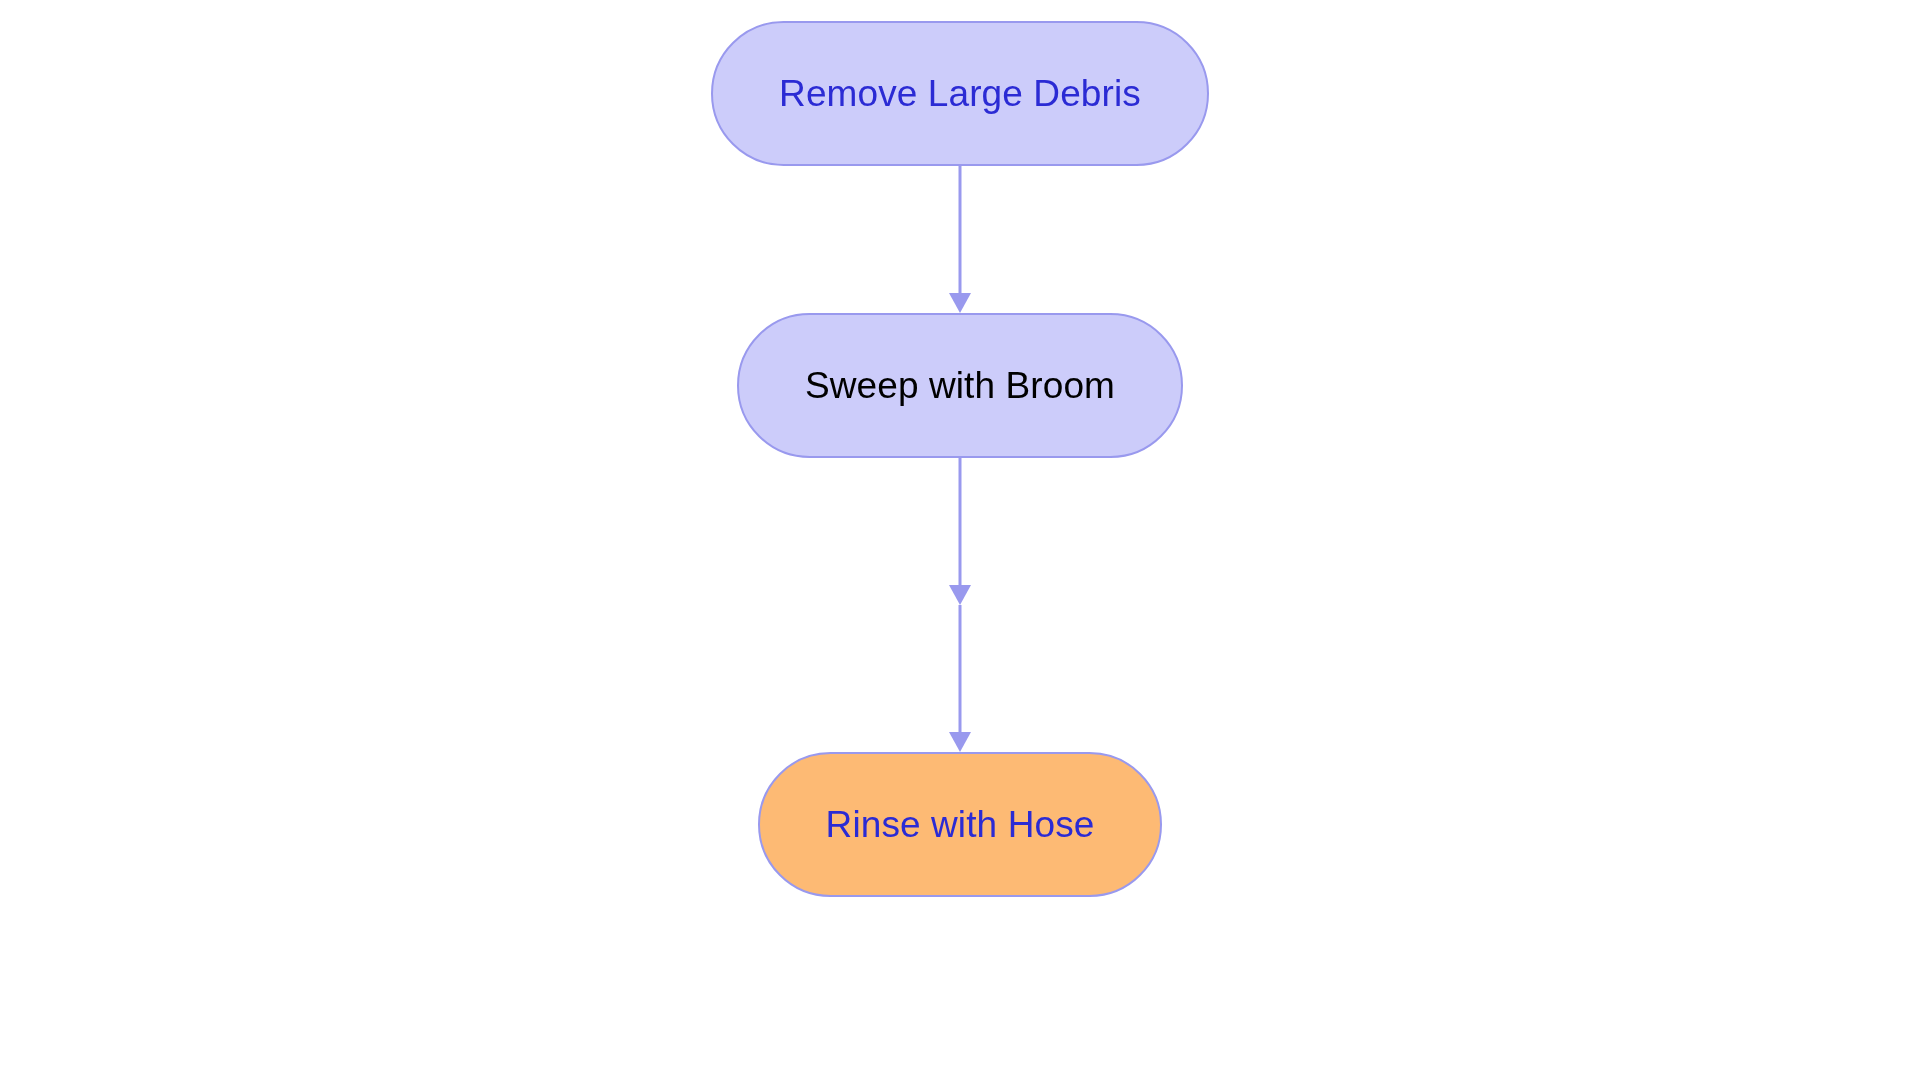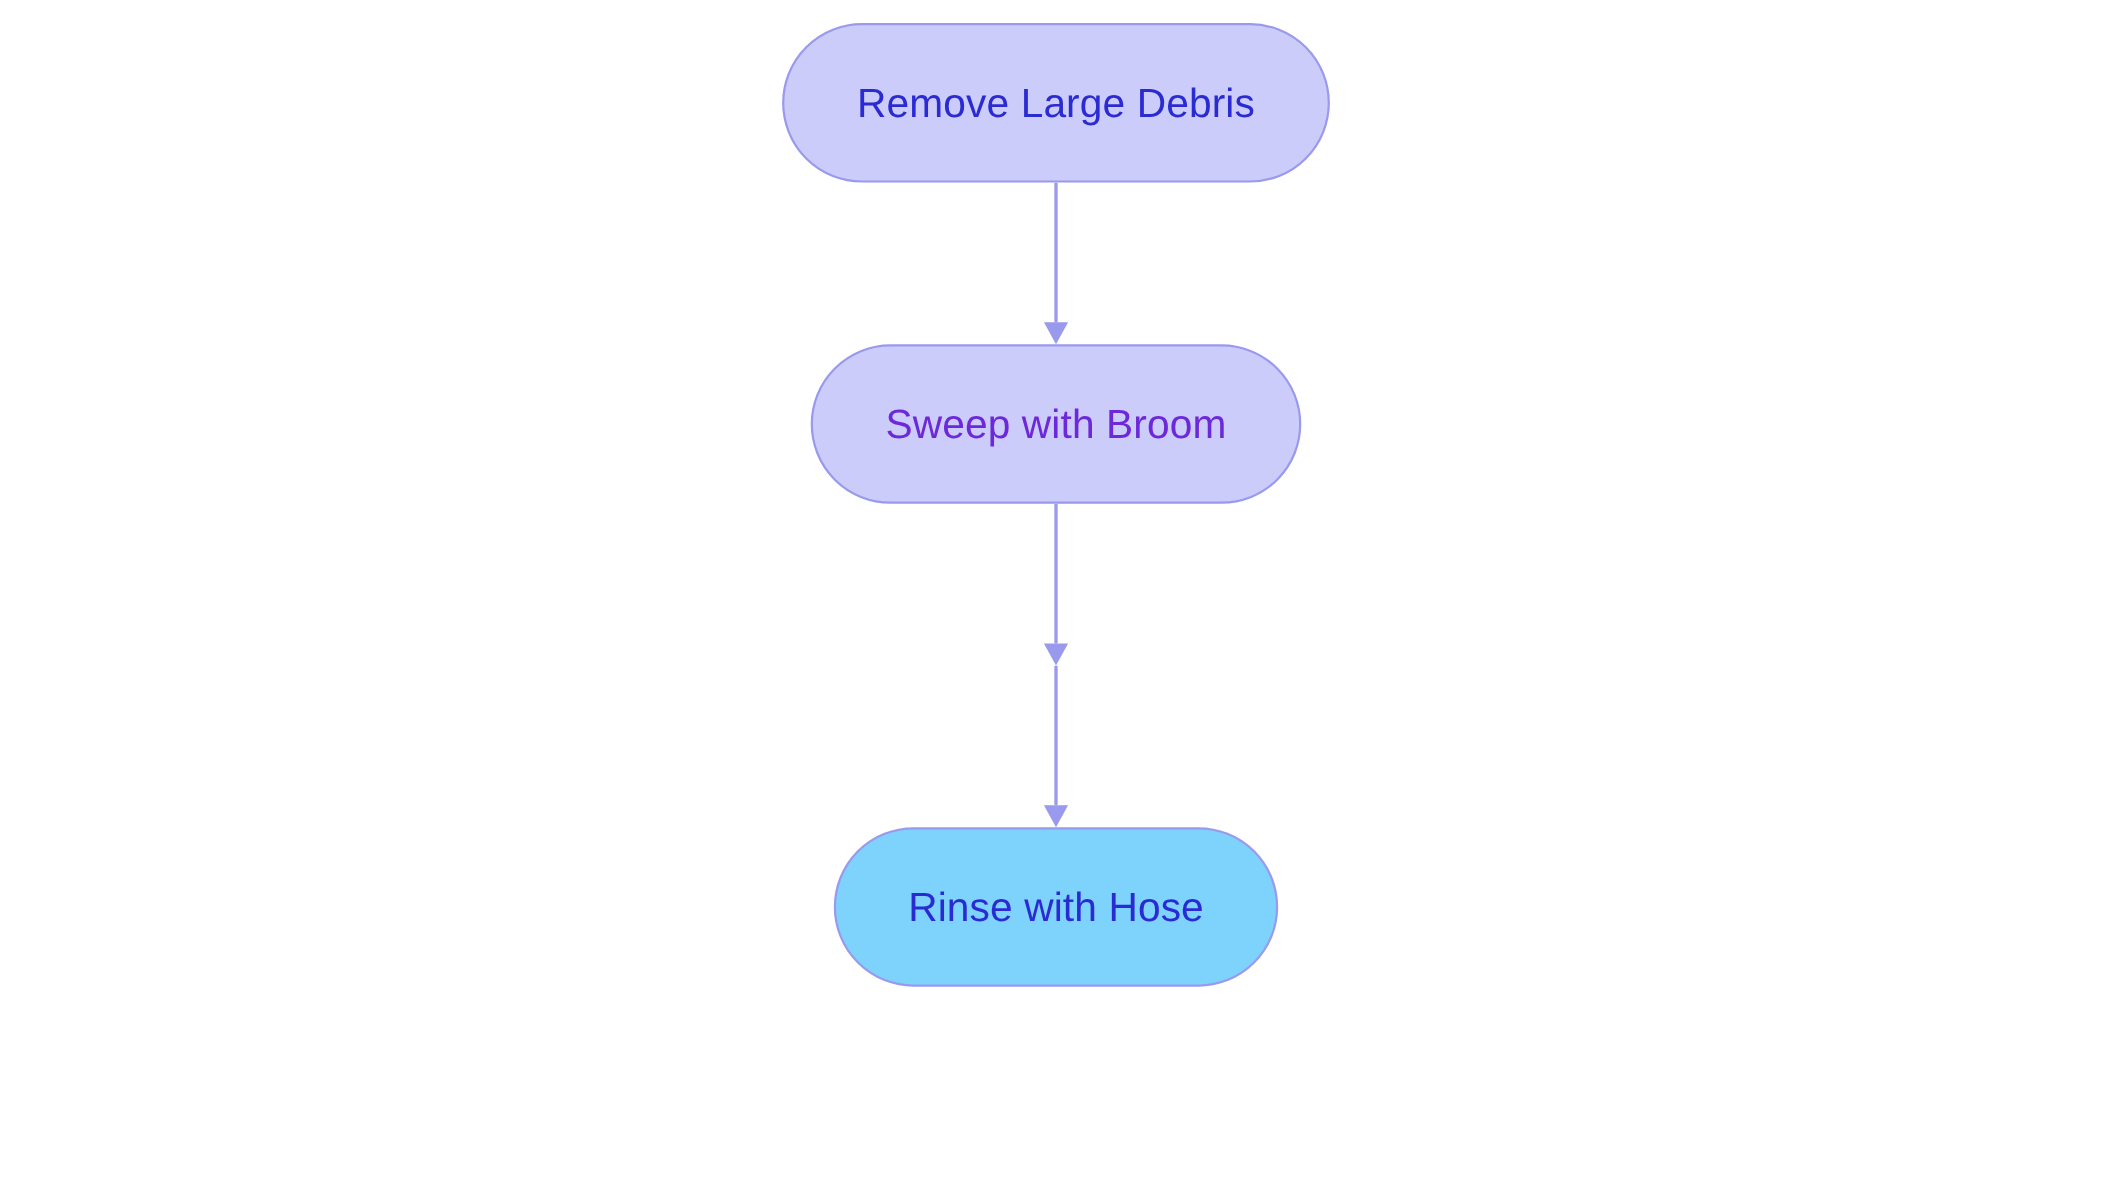--- a/index.html
+++ b/index.html
@@ -78,32 +78,32 @@
     <div class="flow-node" style="background: rgb(204, 204, 250); border-color: rgb(153, 153, 238);">
       <span class="flow-node-label" style="color: rgb(43, 43, 212);">Remove Large Debris</span>
     </div>
 
     <svg class="flow-edge" viewBox="0 0 24 147" aria-hidden="true">
       <line x1="12" y1="0" x2="12" y2="127" stroke="#9999ee" stroke-width="3"></line>
       <polygon points="12,147 1,127 23,127" fill="#9999ee"></polygon>
     </svg>
 
     <div class="flow-node" style="background: rgb(204, 204, 250); border-color: rgb(153, 153, 238);">
-      <span class="flow-node-label" style="color: #6d28d9;">Sweep with Broom</span>
+      <span class="flow-node-label" style="color: #000000;">Sweep with Broom</span>
     </div>
 
     <svg class="flow-edge" viewBox="0 0 24 147" aria-hidden="true">
       <line x1="12" y1="0" x2="12" y2="127" stroke="#9999ee" stroke-width="3"></line>
       <polygon points="12,147 1,127 23,127" fill="#9999ee"></polygon>
     </svg>
 
 
     <svg class="flow-edge" viewBox="0 0 24 147" aria-hidden="true">
       <line x1="12" y1="0" x2="12" y2="127" stroke="#9999ee" stroke-width="3"></line>
       <polygon points="12,147 1,127 23,127" fill="#9999ee"></polygon>
     </svg>
 
-    <div class="flow-node" style="background: #7dd3fc; border-color: rgb(153, 153, 238);">
+    <div class="flow-node" style="background: #fdba74; border-color: rgb(153, 153, 238);">
       <span class="flow-node-label" style="color: rgb(43, 43, 212);">Rinse with Hose</span>
     </div>
 
   </div>
 </div>
 
 </body></html>

